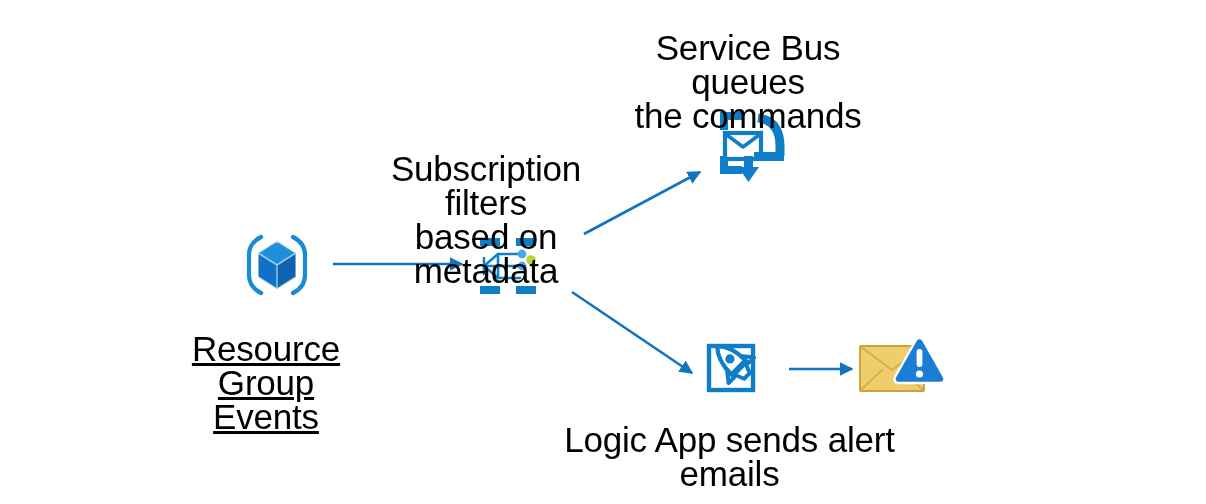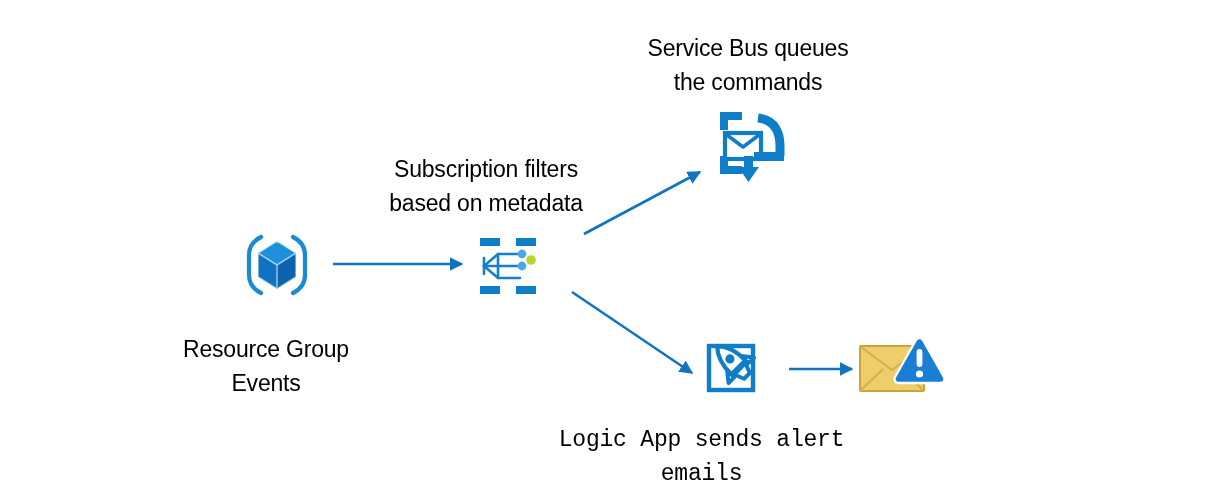--- a/index.html
+++ b/index.html
@@ -14,21 +14,21 @@
     position: relative;
     width: 1206px;
     height: 504px;
     background: #ffffff;
     overflow: hidden;
   }
   .label {
     position: absolute;
     color: #000000;
     font-family: "Liberation Sans", sans-serif;
-    font-size: 23px;
+    font-size: 35px;
     line-height: 34px;
     text-align: center;
     white-space: pre-line;
     letter-spacing: -0.2px;
   }
   .node {
     position: absolute;
   }
   .arrow-layer {
     position: absolute;
@@ -153,24 +153,24 @@
       <rect x="6" y="14" width="64" height="45" rx="1" fill="#EECE6B" stroke="#C9A43C" stroke-width="2"></rect>
       <path d="M7 15 L38 38 L69 15" fill="none" stroke="#D4B04A" stroke-width="2"></path>
       <path d="M7 58 L29 37 M69 58 L47 37" fill="none" stroke="#D4B04A" stroke-width="2"></path>
 
       <path d="M62 8 C63.6 5.3 67.4 5.3 69 8 L90 45 C91.6 47.8 89.7 51 86.4 51 L44.6 51 C41.3 51 39.4 47.8 41 45 Z" fill="#1A7FD4" stroke="#ffffff" stroke-width="2.4" stroke-linejoin="round"></path>
       <rect x="62.6" y="17" width="5.8" height="18" rx="2.9" fill="#ffffff"></rect>
       <circle cx="65.5" cy="42" r="3.6" fill="#ffffff"></circle>
     </svg>
   </div>
 
-  <div class="label" style="left:168px; top:332px; width:196px;">Resource Group
+  <div class="label" style="left:168px; top:332px; width:196px;text-decoration:underline;">Resource Group
 Events</div>
 
   <div class="label" style="left:368px; top:152px; width:236px;">Subscription filters
 based on metadata</div>
 
   <div class="label" style="left:628px; top:31px; width:240px;">Service Bus queues
 the commands</div>
 
-  <div class="label" style="left:529px; top:423px; width:345px;font-family:Liberation Mono, monospace;">Logic App sends alert emails</div>
+  <div class="label" style="left:557px; top:423px; width:345px;">Logic App sends alert emails</div>
 
 </div>
 
 </body></html>

